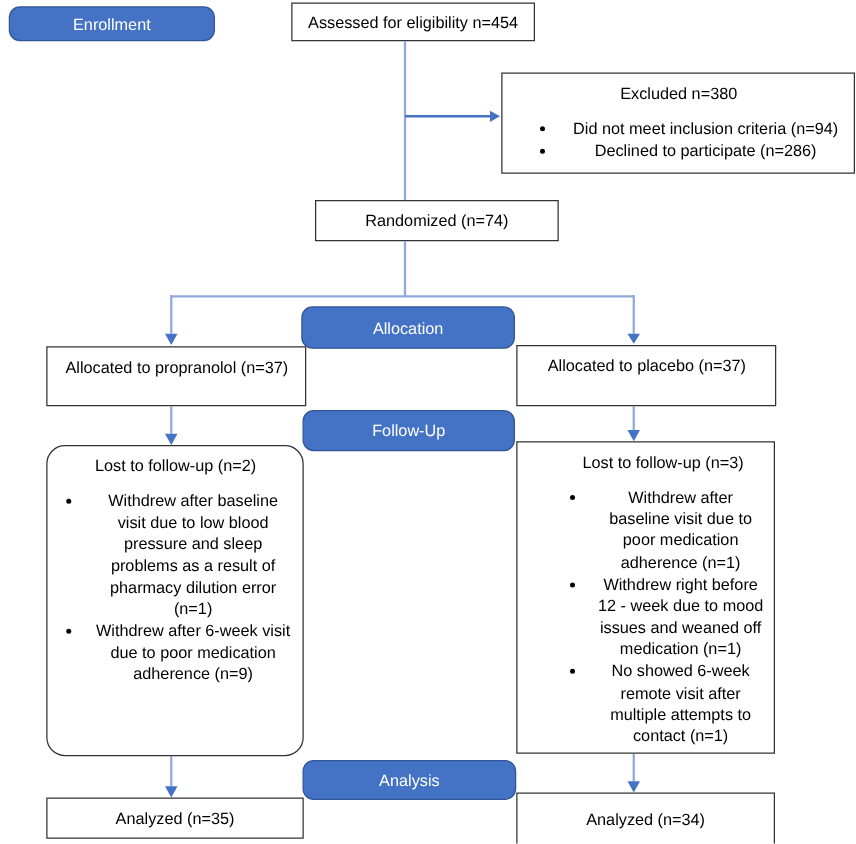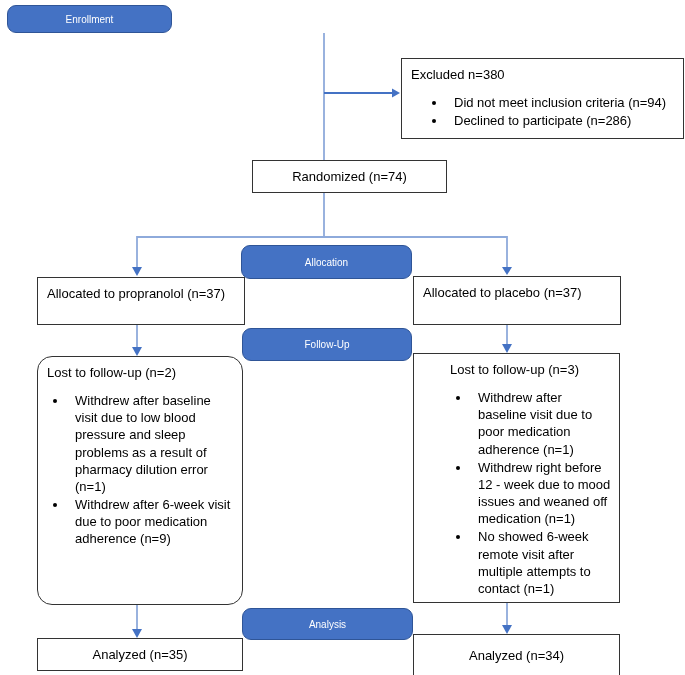--- a/index.html
+++ b/index.html
@@ -11,27 +11,27 @@
   .cl { stroke:var(--connector_light); stroke-width:1.8; fill:none; }
   .cd { stroke:var(--connector_dark); stroke-width:2; fill:none; }
   .ah { fill:var(--connector_dark); stroke:none; }
 
   .box {
     position:absolute; background:var(--box_fill);
     border:1.5px solid var(--box_border); box-sizing:border-box;
     font-size:13px; line-height:1.32; z-index:2;
   }
   .box.center { display:flex; align-items:center; justify-content:center; text-align:center; }
-  .box.lefttop { padding:7px 8px 6px 9px; }
+  .box.lefttop { padding:7px 8px 6px 9px;text-align:center; }
 
   .pill {
     position:absolute; background:var(--pill_fill);
     border:1.2px solid var(--pill_border); border-radius:9px;
     color:var(--pill_text); display:flex; align-items:center; justify-content:center;
-    font-size:10px; box-sizing:border-box; z-index:3;
+    font-size:13px; box-sizing:border-box; z-index:3;
   }
 
   .box ul { margin:11px 0 0 0; padding-left:21px; }
   .box.wide ul { padding-left:36px; }
   .box li { padding-left:7px; margin:0 0 1px 0; }
 
   
   #pill-enrollment { left:7px;  top:5px;   width:165px; height:28px; }
   #pill-allocation { left:241px; top:245px; width:171px; height:34px; }
   #pill-followup   { left:242px; top:328px; width:170px; height:33px; }
@@ -81,20 +81,23 @@
       <polygon class="ah" points="132,629 142,629 137,638"></polygon>
     </g>
     <g>
       <line class="cl" x1="507" y1="603" x2="507" y2="625"></line>
       <polygon class="ah" points="502,625 512,625 507,634"></polygon>
     </g>
   </svg>
 
   <div class="pill" id="pill-enrollment">Enrollment</div>
 
+  <div class="box center" id="box-assessed">
+    <span>Assessed for eligibility n=454</span>
+  </div>
 
   <div class="box lefttop wide" id="box-excluded">
     <div>Excluded n=380</div>
     <ul>
       <li>Did not meet inclusion criteria (n=94)</li>
       <li>Declined to participate (n=286)</li>
     </ul>
   </div>
 
   <div class="box center" id="box-randomized">

